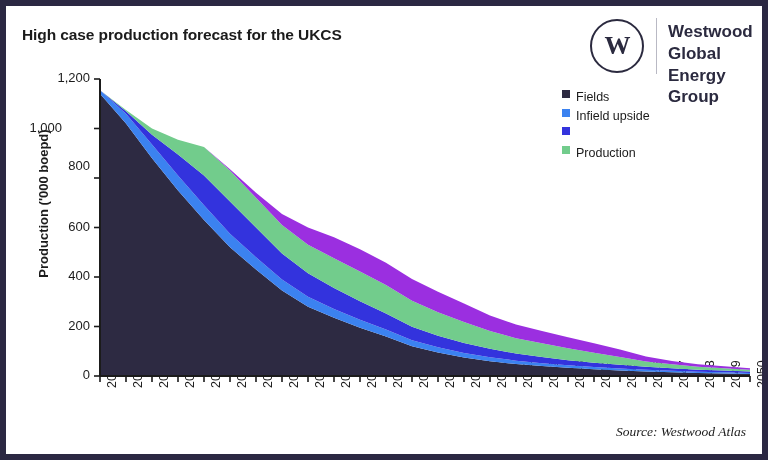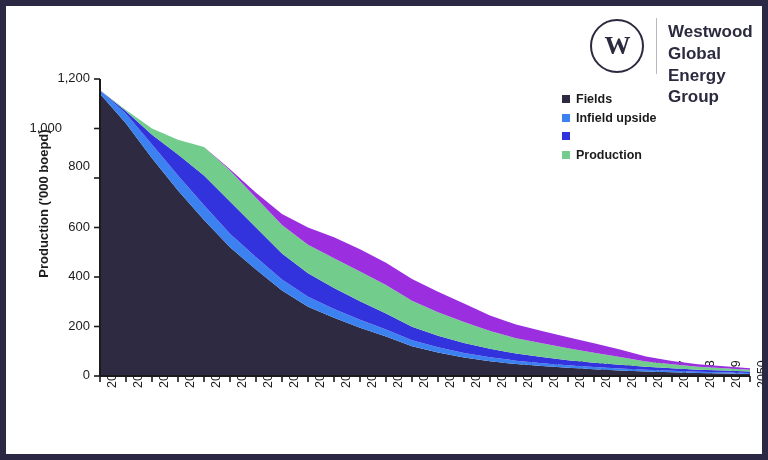--- a/index.html
+++ b/index.html
@@ -45,21 +45,21 @@
     position:absolute; left:72px; top:2px;
     width:1px; height:56px; background:#b9b9c4;
   }
   #logo-text {
     position:absolute; left:84px; top:5px;
     font-size:17px; font-weight:700; color:#2b2a3f;
     line-height:1.28;
   }
   
   #legend { position:absolute; left:556px; top:84px; }
-  .legend-row { display:flex; align-items:center; height:18.5px;font-weight:bold; }
+  .legend-row { display:flex; align-items:flex-start; height:18.5px; }
   .legend-swatch {
     width:8px; height:8px; margin-right:6px; flex:0 0 auto;
   }
   .legend-label {
     font-size:12.5px; color:#1b1b1b; white-space:nowrap;
   }
   
   #plot-wrap { position:absolute; left:0; top:0; width:756px; height:448px; }
   #ylabel {
     position:absolute;
@@ -90,20 +90,21 @@
     font-style:italic;
     font-size:13.5px;
     color:#1b1b1b;
   }
 </style>
 </head>
 <body>
 
 <div id="card">
 
+  <div id="title">High case production forecast for the UKCS</div>
 
   <div id="logo">
     <div id="logo-mark">
       <div id="logo-mark-w">W</div>
     </div>
     <div id="logo-divider"></div>
     <div id="logo-text">
       <div>Westwood</div>
       <div>Global Energy</div>
       <div>Group</div>
@@ -204,13 +205,14 @@
         <line x1="588" y1="370" x2="588" y2="376" stroke="#1b1b1b" stroke-width="1.6"></line>
         <line x1="614" y1="370" x2="614" y2="376" stroke="#1b1b1b" stroke-width="1.6"></line>
         <line x1="640" y1="370" x2="640" y2="376" stroke="#1b1b1b" stroke-width="1.6"></line>
         <line x1="666" y1="370" x2="666" y2="376" stroke="#1b1b1b" stroke-width="1.6"></line>
         <line x1="692" y1="370" x2="692" y2="376" stroke="#1b1b1b" stroke-width="1.6"></line>
         <line x1="718" y1="370" x2="718" y2="376" stroke="#1b1b1b" stroke-width="1.6"></line>
         <line x1="744" y1="370" x2="744" y2="376" stroke="#1b1b1b" stroke-width="1.6"></line>
       </svg>
   </div>
 
+  <div id="source">Source: Westwood Atlas</div>
 </div>
 
 </body></html>

